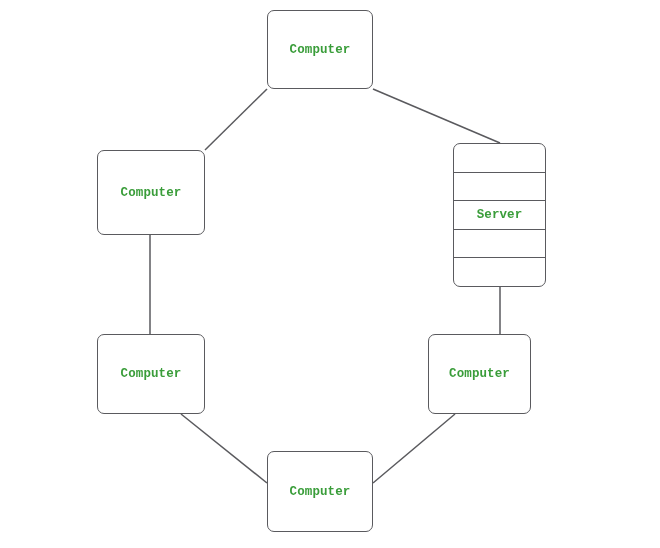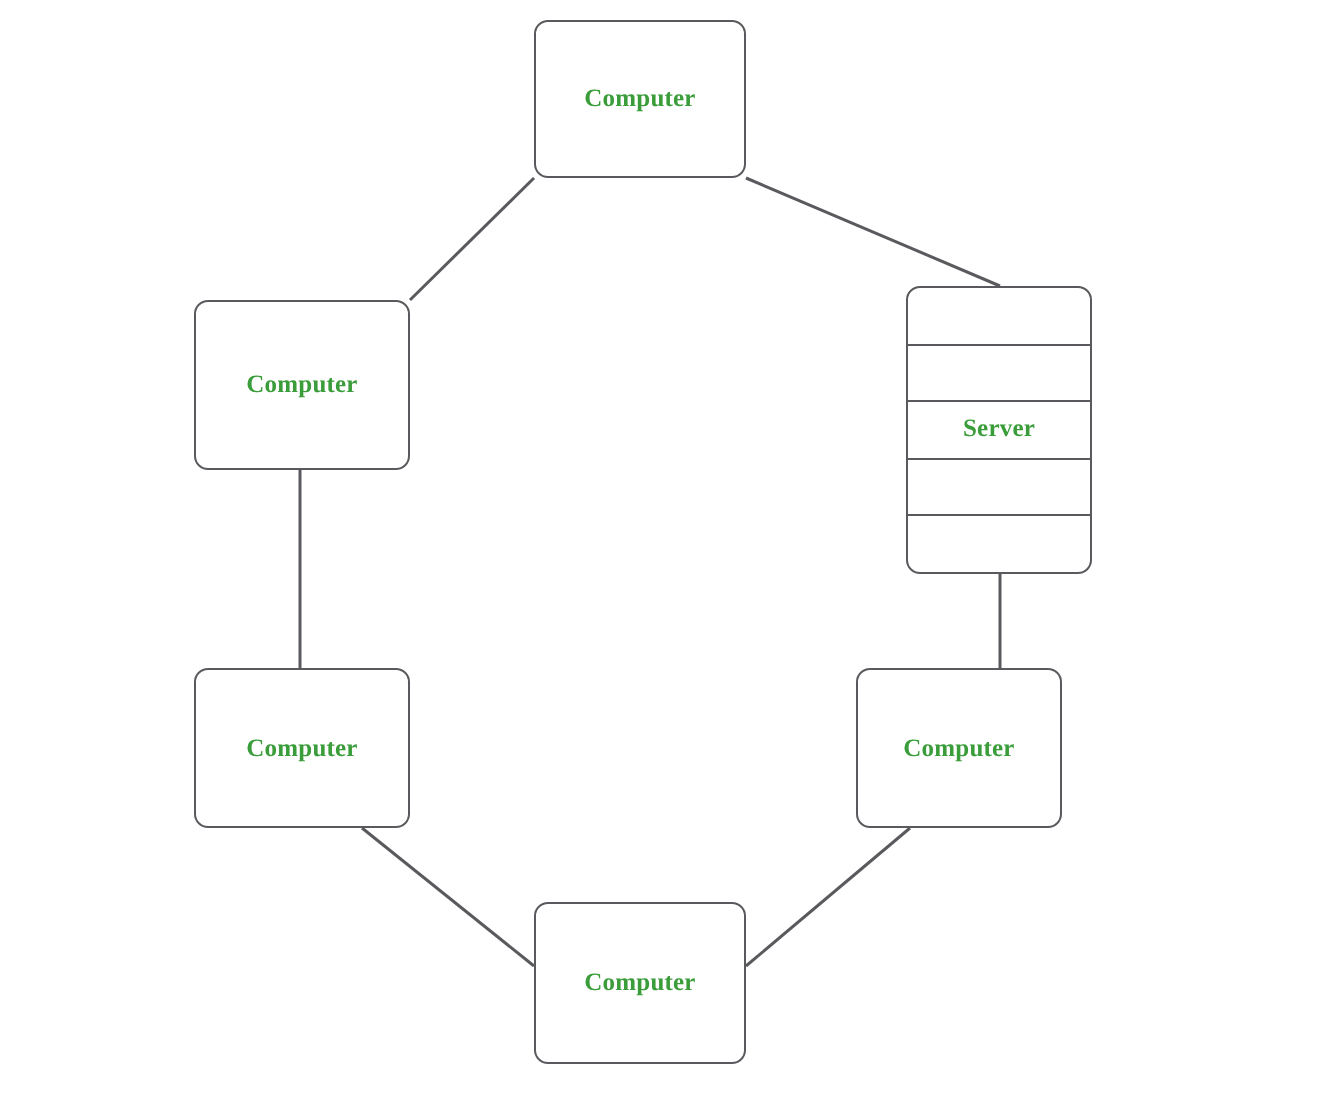--- a/index.html
+++ b/index.html
@@ -35,21 +35,21 @@
     border-radius: 7px;
     display: flex;
     align-items: center;
     justify-content: center;
     z-index: 2;
   }
   .node-label {
     color: #3a9d3a;
     font-size: 12.5px;
     font-weight: bold;
-    font-family: Liberation Serif, serif;
+    font-family: Liberation Mono, monospace;
     letter-spacing: 0.1px;
     white-space: nowrap;
     text-align: right;
   }
   
   .node-server {
     flex-direction: column;
     justify-content: stretch;
     align-items: stretch;
     padding: 0;

